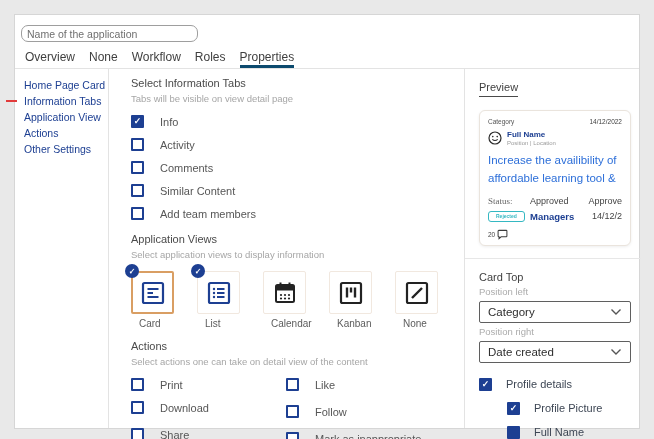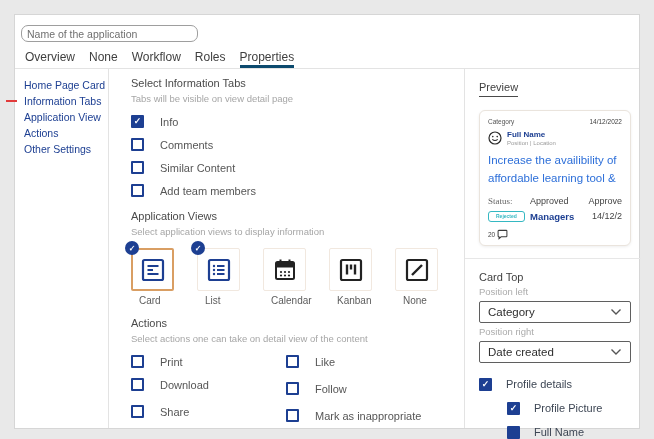--- a/index.html
+++ b/index.html
@@ -136,20 +136,24 @@
 
       <div class="cb-list">
         <div class="cb-row">
           <span class="cb checked">
               <span class="tick">✓</span>
             </span>
           <span class="cb-label">Info</span>
         </div>
         <div class="cb-row">
           <span class="cb"></span>
+          <span class="cb-label">Activity</span>
+        </div>
+        <div class="cb-row">
+          <span class="cb"></span>
           <span class="cb-label">Comments</span>
         </div>
         <div class="cb-row">
           <span class="cb"></span>
           <span class="cb-label">Similar Content</span>
         </div>
         <div class="cb-row">
           <span class="cb"></span>
           <span class="cb-label">Add team members</span>
         </div>

